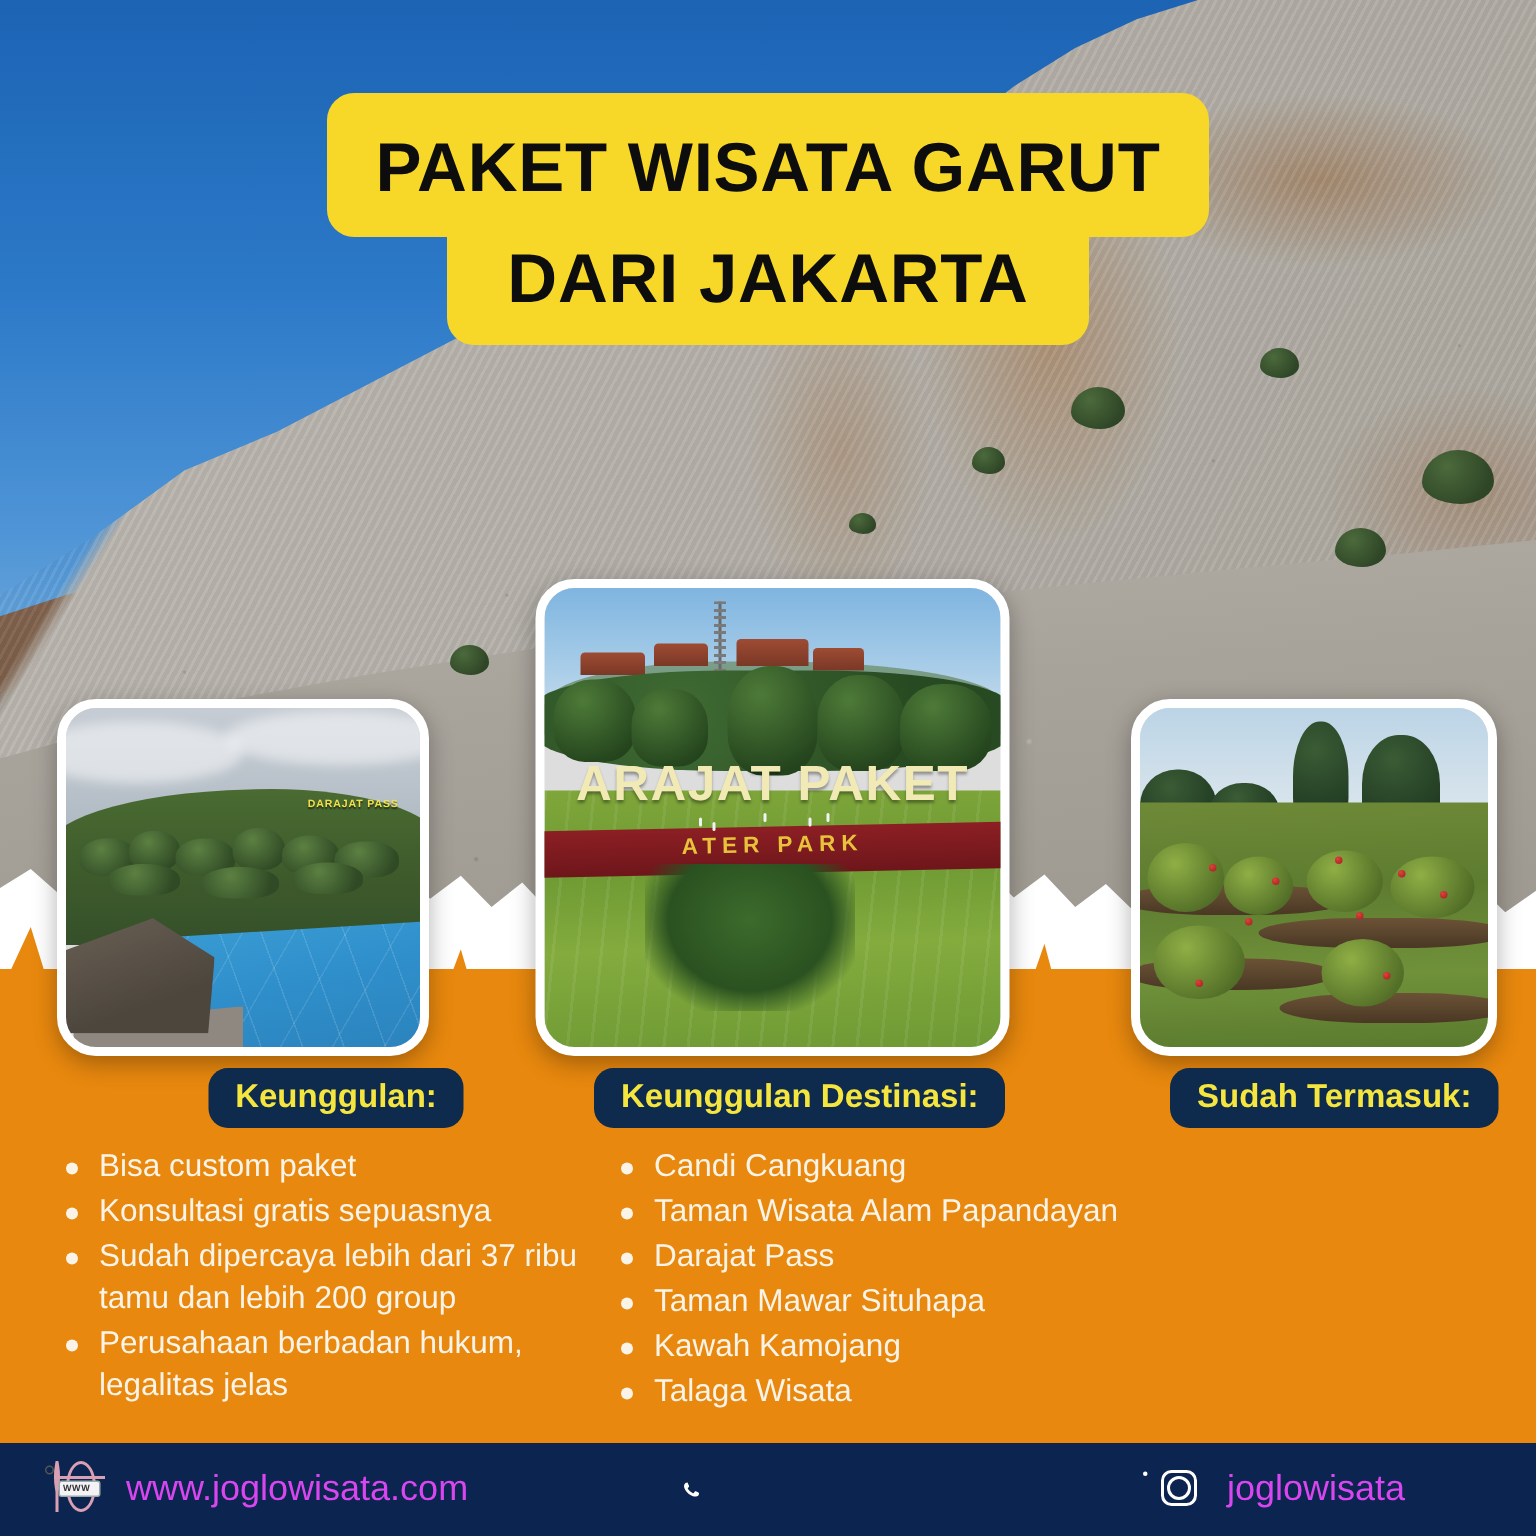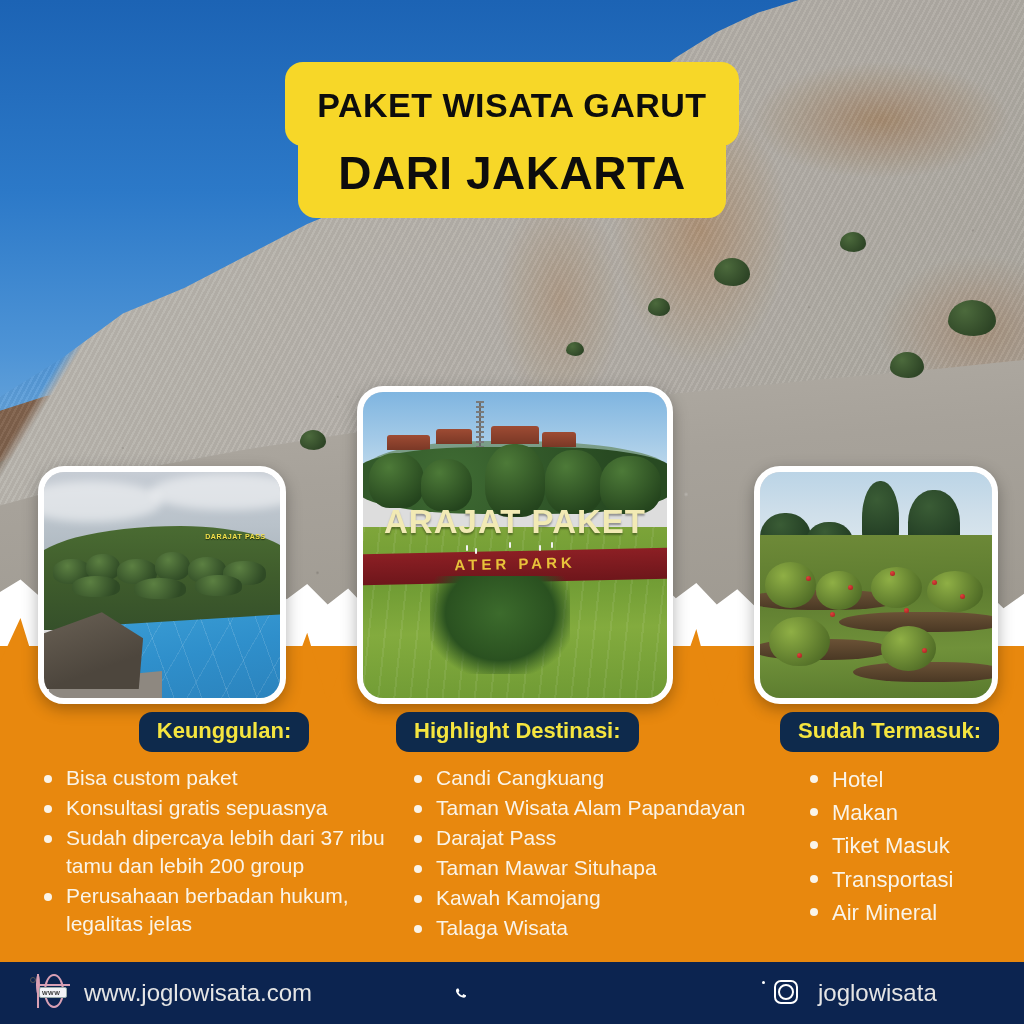--- a/index.html
+++ b/index.html
@@ -134,21 +134,21 @@
   .title-row { display:flex; justify-content:center; }
   .title-line {
     background:#F7D728;
     color:#0D0D0D;
     font-weight:900;
     letter-spacing:.5px;
     white-space:nowrap;
     display:inline-block;
   }
   .title-line1 {
-    font-size:34px; line-height:1;
+    font-size:46px; line-height:1;
     padding:26px 32px 24px 32px;
     border-radius:18px 18px 18px 18px;
     text-align:center;
   }
   .title-line2 {
     font-size:46px; line-height:1;
     padding:14px 40px 22px 40px;
     border-radius:0 0 18px 18px;
     margin-top:-10px;
   }
@@ -286,21 +286,21 @@
   
   .footer {
     position:absolute; left:0; bottom:0; width:1024px; height:62px;
     background:#0C2450;
     display:flex; align-items:center; z-index:25;
   }
   .f-item { display:flex; align-items:center; position:absolute; }
   .f-web  { left:36px; }
   .f-wa   { left:444px; }
   .f-ig   { left:770px; }
-  .f-label { color:#e5e5e5; font-size:24px; margin-left:14px; white-space:nowrap; }
+  .f-label { color:#d946ef; font-size:24px; margin-left:14px; white-space:nowrap; }
   .f-ic { width:34px; height:34px; flex:0 0 34px; position:relative; }
 
   
   .globe { width:34px;height:34px;border-radius:50%;border:2px solid #D9A0B4; position:relative; }
   .globe:before{content:"";position:absolute;left:50%;top:-2px;width:2px;height:34px;margin-left:-1px;background:#D9A0B4;}
   .globe:after{content:"";position:absolute;left:-2px;top:50%;width:34px;height:2px;margin-top:-1px;background:#D9A0B4;}
   .globe-e1{position:absolute;left:6px;top:-2px;width:20px;height:34px;border:2px solid #D9A0B4;border-radius:50%;}
   .globe-bar{position:absolute;left:1px;top:11px;width:28px;height:11px;background:#F3F3F7;border:1px solid #9aa;border-radius:2px;
              font-size:6px;color:#333;text-align:left;line-height:10px;padding-left:2px;letter-spacing:.4px;font-weight:700;}
   .globe-mag{position:absolute;right:2px;top:1px;width:6px;height:6px;border:1.2px solid #555;border-radius:50%;}
@@ -446,43 +446,36 @@
       <ul class="bullets">
         <li>Bisa custom paket</li>
         <li>Konsultasi gratis sepuasnya</li>
         <li>Sudah dipercaya lebih dari 37 ribu tamu dan lebih 200 group</li>
         <li>Perusahaan berbadan hukum, legalitas jelas</li>
       </ul>
     </div>
 
     <div class="col col2">
       <div class="pill-wrap pill-c2">
-        <span class="pill">Highlight Destinasi:</span>
+        <span class="pill">Keunggulan Destinasi:</span>
       </div>
       <ul class="bullets">
         <li>Candi Cangkuang</li>
         <li>Taman Wisata Alam Papandayan</li>
         <li>Darajat Pass</li>
         <li>Taman Mawar Situhapa</li>
         <li>Kawah Kamojang</li>
         <li>Talaga Wisata</li>
       </ul>
     </div>
 
     <div class="col col3">
       <div class="pill-wrap pill-c3">
         <span class="pill">Sudah Termasuk:</span>
       </div>
-      <ul class="bullets">
-        <li>Hotel</li>
-        <li>Makan</li>
-        <li>Tiket Masuk</li>
-        <li>Transportasi</li>
-        <li>Air Mineral</li>
-      </ul>
     </div>
   </div>
 
   <div class="footer">
 
     <a class="f-item f-web" href="#" style="text-decoration:none;">
       <span class="f-ic">
         <span class="globe">
           <span class="globe-e1"></span>
           <span class="globe-bar">WWW</span>

